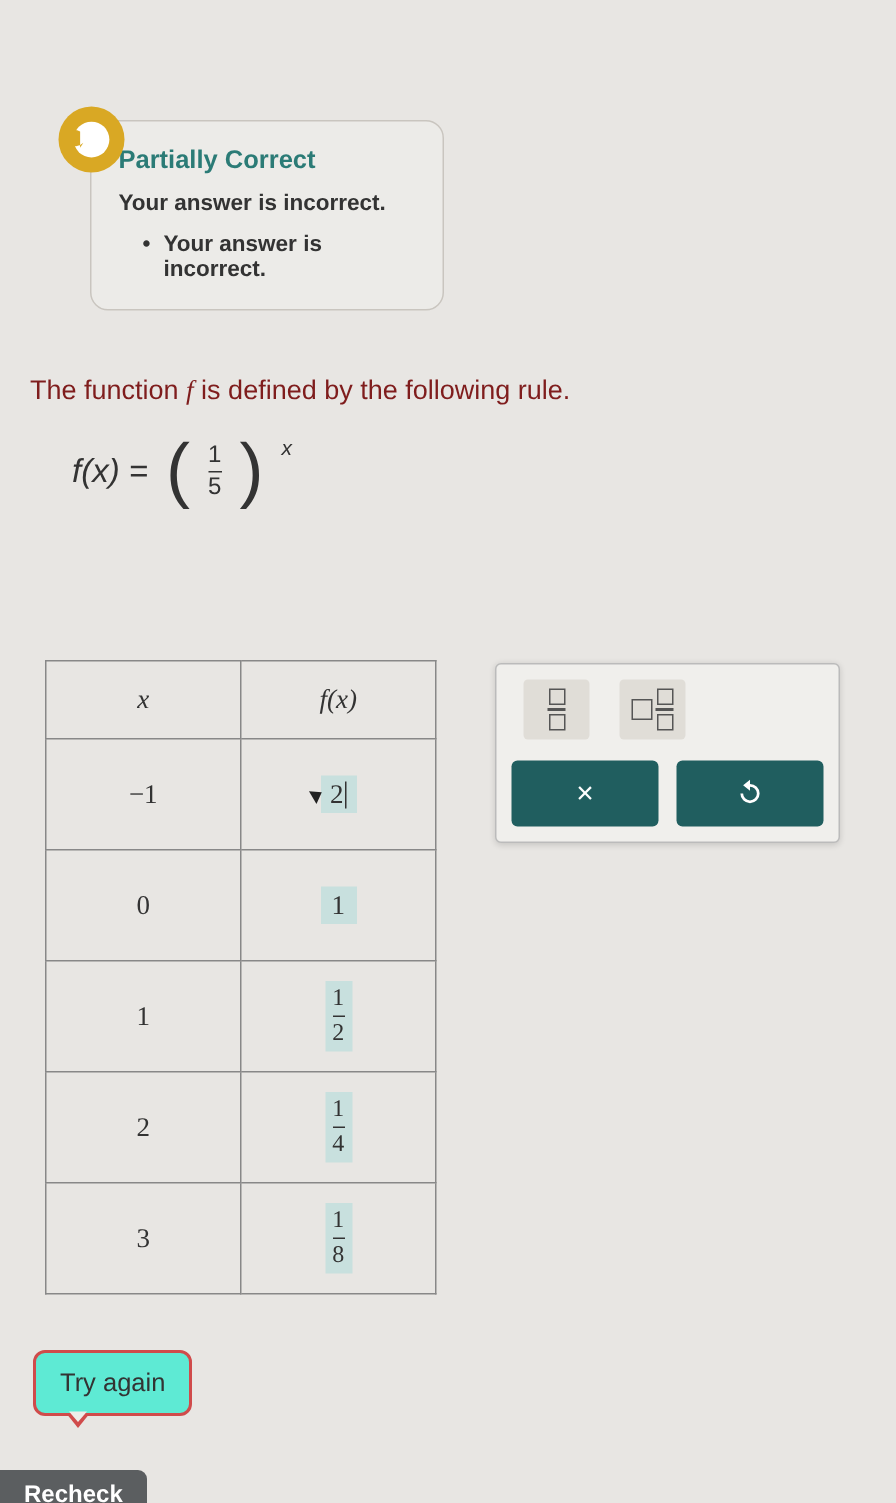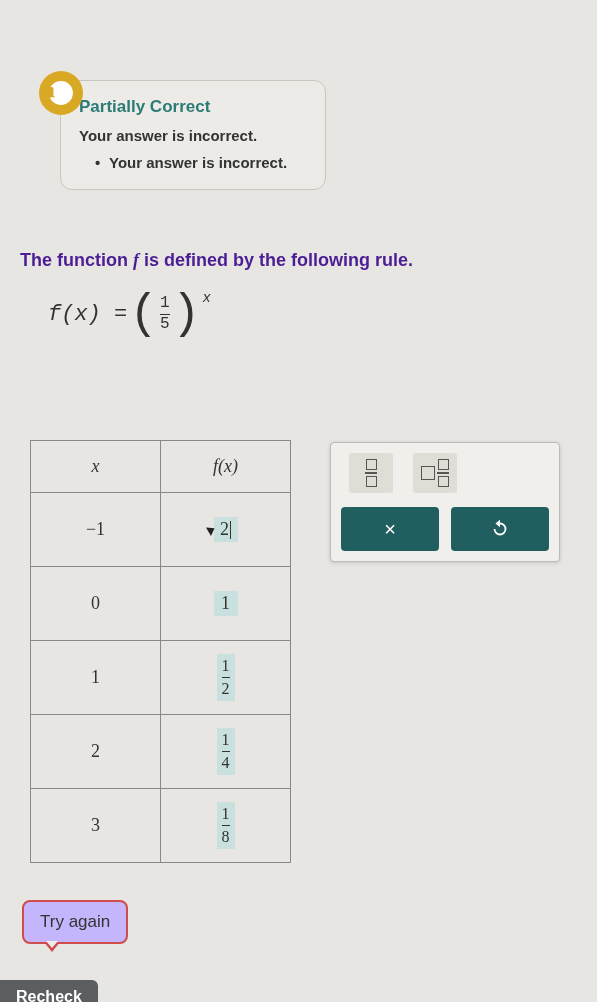--- a/index.html
+++ b/index.html
@@ -9,21 +9,21 @@
     width: 597px;
     height: 1002px;
     position: relative;
     color: #333;
     overflow: hidden;
   }
   .feedback-box {
     position: absolute;
     top: 80px;
     left: 60px;
-    width: 266px;
+    width: 236px;
     border: 1px solid #c9c5bf;
     border-radius: 12px;
     background: #ecebe8;
     padding: 16px 18px 18px 18px;
   }
   .feedback-icon {
     position: absolute;
     left: -22px;
     top: -10px;
     width: 44px;
@@ -59,30 +59,30 @@
     position: absolute;
     left: 16px;
     top: 0;
   }
   .question-area {
     position: absolute;
     top: 250px;
     left: 20px;
     right: 20px;
   }
-  .q-line1 { font-size: 18px; color: #4c1d95; margin-bottom: 24px; font-weight: bold; }
+  .q-line1 { font-size: 18px; color: #7f1d1d; margin-bottom: 24px; }
   .q-line1 .fvar { font-style: italic; font-family: 'Times New Roman', serif; }
   .formula {
-    font-family: Liberation Mono, monospace;
+    font-family: Liberation Sans, sans-serif;
     font-size: 22px;
     margin: 0 0 26px 28px;
     display: flex;
     align-items: center;
     font-style: italic;
-    gap: 2px;
+    gap: 12px;
   }
   .paren {
     font-size: 48px;
     font-style: normal;
     line-height: 0.8;
     font-weight: 300;
   }
   .basefrac {
     display: inline-flex;
     flex-direction: column;
@@ -204,21 +204,21 @@
 
   .try-again {
     position: absolute;
     top: 900px;
     left: 22px;
     border: 2px solid #d04b4b;
     border-radius: 8px;
     padding: 10px 16px;
     font-size: 17px;
     color: #333;
-    background: #c4b5fd;
+    background: #5eead4;
   }
   .try-again::after {
     content: "";
     position: absolute;
     left: 20px;
     bottom: -10px;
     width: 0; height: 0;
     border-left: 8px solid transparent;
     border-right: 8px solid transparent;
     border-top: 10px solid #d04b4b;

